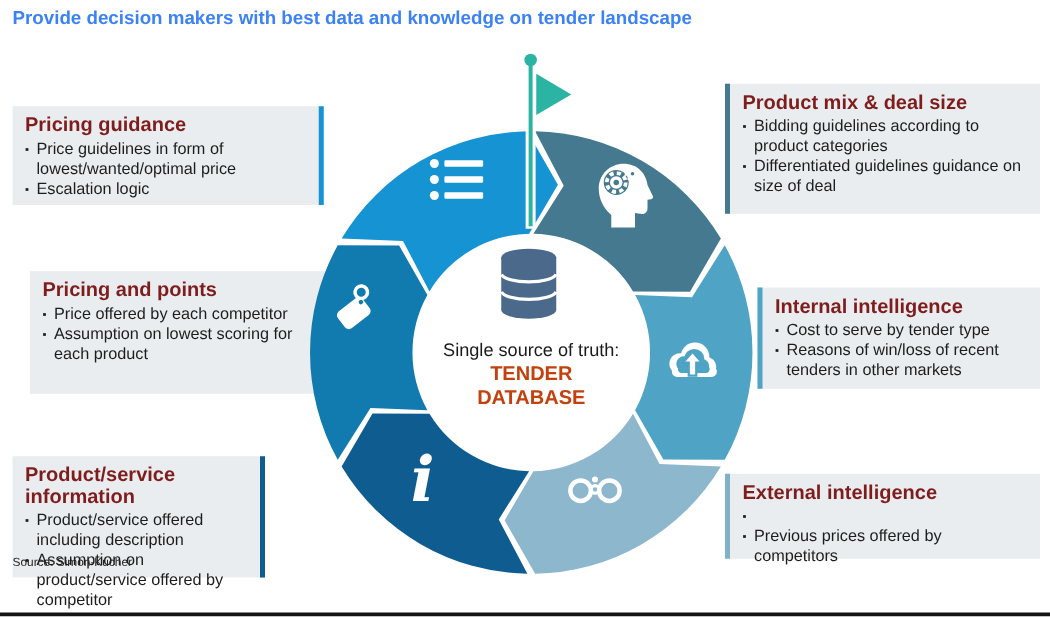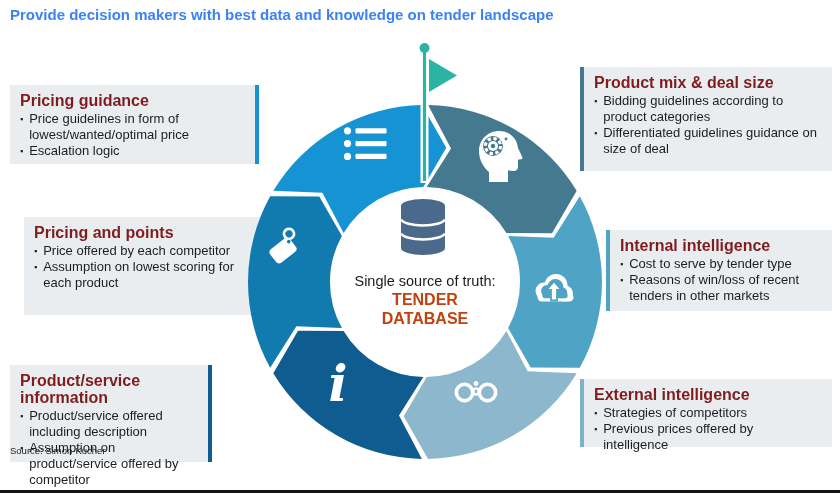--- a/index.html
+++ b/index.html
@@ -112,25 +112,24 @@
         </li>
     </ul>
     <div class="accent" style="background: rgb(79, 163, 197);"></div>
   </div>
 
   <div class="box right-side" style="left:580px;top:363px;width:252px;height:68px;margin-top:16px;">
     <div class="box-title">External intelligence</div>
     <ul>
       <li>
           <span class="bm">▪</span>
-          <span>Strategies of competitors</span>
-        </li>
-      <li>
-          <span class="bm">▪</span>
-          <span>Previous prices offered by intelligence</span>
+        </li>
+      <li>
+          <span class="bm">▪</span>
+          <span>Previous prices offered by competitors</span>
         </li>
     </ul>
     <div class="accent" style="background: rgb(127, 178, 201);"></div>
   </div>
 
   <svg class="wheel-svg" width="356" height="432" viewBox="0 0 356 432">
 
     <path d="M26.3,155.8 A177,177 0 0 1 174.9,70.0 L199.3,112.7 L176.3,152.0 A95,95 0 0 0 96.6,198.1 L75.4,157.8 Z" fill="#1593d2"></path>
     <path d="M181.1,70.0 A177,177 0 0 1 329.7,155.8 L305.0,198.3 L259.4,198.1 A95,95 0 0 0 179.7,152.0 L204.0,113.5 Z" fill="#45798f"></path>
     <path d="M332.8,161.2 A177,177 0 0 1 332.8,332.8 L283.7,332.6 L261.1,293.1 A95,95 0 0 0 261.1,200.9 L306.6,202.7 Z" fill="#4fa3c5"></path>

